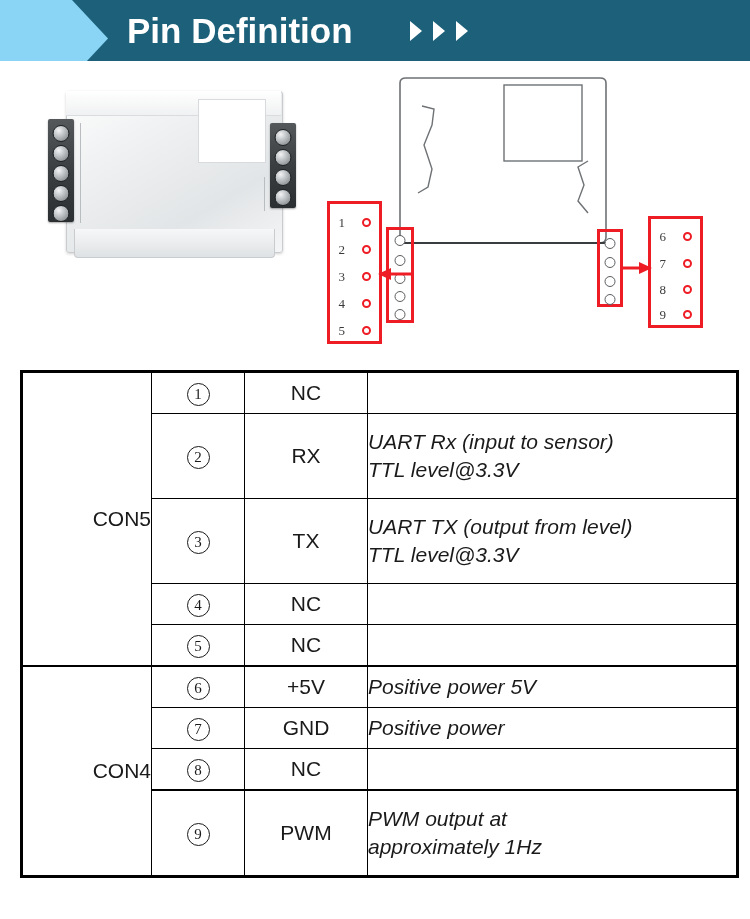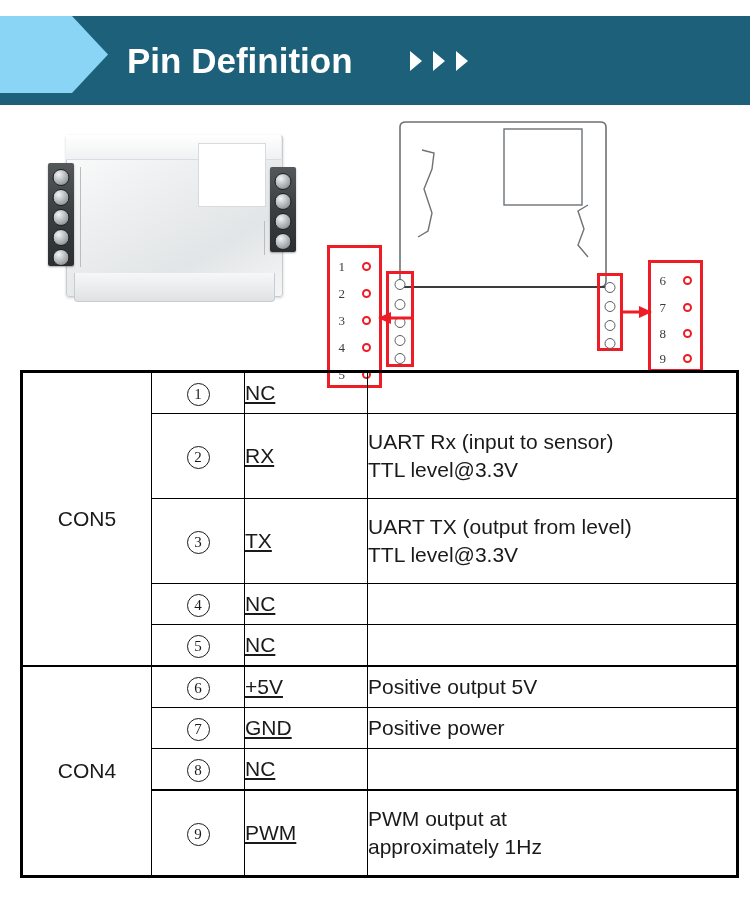--- a/index.html
+++ b/index.html
@@ -12,24 +12,23 @@
     height: 919px;
     font-family: "Liberation Sans", sans-serif;
     position: relative;
     overflow: hidden;
   }
 
   
   .banner {
     position: relative;
     width: 750px;
-    height: 89px;
+    height: 61px;
     background: #1c6079;
     overflow: hidden;
-    margin-top: 16px;
   }
   .banner-arrow {
     position: absolute;
     left: 0;
     top: 0;
     width: 108px;
     height: 77px;
     background: #8ad4f5;
     clip-path: polygon(0 0, 72px 0, 108px 38.5px, 72px 77px, 0 77px);
   }
@@ -257,31 +256,30 @@
   table.pintable td {
     border: 1px solid #000000;
     font-size: 21px;
     color: #1a1a1a;
     font-family: "Liberation Sans", sans-serif;
     padding: 0;
     vertical-align: middle;
   }
   td.col-con {
     width: 128px;
-    text-align: center;
+    text-align: right;
     font-size: 21px;
   }
   td.col-num {
     width: 92px;
     text-align: center;
   }
   td.col-sig {
     width: 122px;
-    text-align: left;
-    text-decoration: underline;
+    text-align: center;
   }
   td.col-desc {
     width: 368px;
     text-align: left;
     padding-left: 14px;
     line-height: 1.32;
   }
   tr.r-short td { height: 40px; }
   tr.r-tall td  { height: 84px; }
   .circnum {
@@ -290,21 +288,21 @@
     line-height: 21px;
     width: 23px;
     height: 23px;
     border: 1.4px solid #1a1a1a;
     border-radius: 50%;
     text-align: center;
     font-family: "Liberation Serif", serif;
     color: #1a1a1a;
     box-sizing: border-box;
   }
-  .desc-line { display: block; white-space: nowrap; }
+  .desc-line { display: block; white-space: nowrap; font-style: italic; }
   .divider-thick { border-top: 2.5px solid #000 !important; }
 </style>
 </head>
 <body>
 
 <div class="banner">
   <div class="banner-arrow"></div>
   <div class="banner-title">Pin Definition</div>
   <div class="banner-chevrons">
     <span class="chev"></span>
@@ -469,21 +467,21 @@
         <td class="col-desc"></td>
       </tr>
 
       <tr class="r-short">
         <td class="col-con divider-thick" rowspan="4">CON4</td>
         <td class="col-num divider-thick">
           <span class="circnum">6</span>
         </td>
         <td class="col-sig divider-thick">+5V</td>
         <td class="col-desc divider-thick">
-          <span class="desc-line">Positive output 5V</span>
+          <span class="desc-line">Positive power 5V</span>
         </td>
       </tr>
 
       <tr class="r-short">
         <td class="col-num">
           <span class="circnum">7</span>
         </td>
         <td class="col-sig">GND</td>
         <td class="col-desc">
           <span class="desc-line">Positive power</span>

